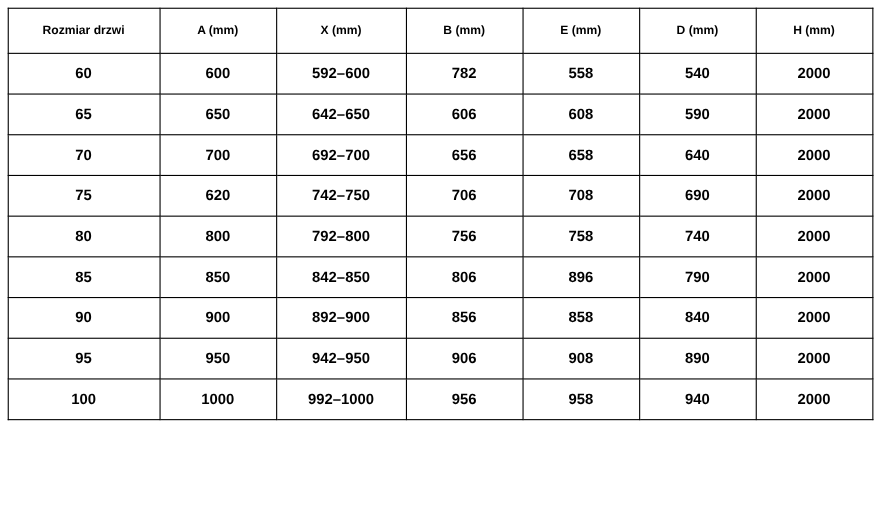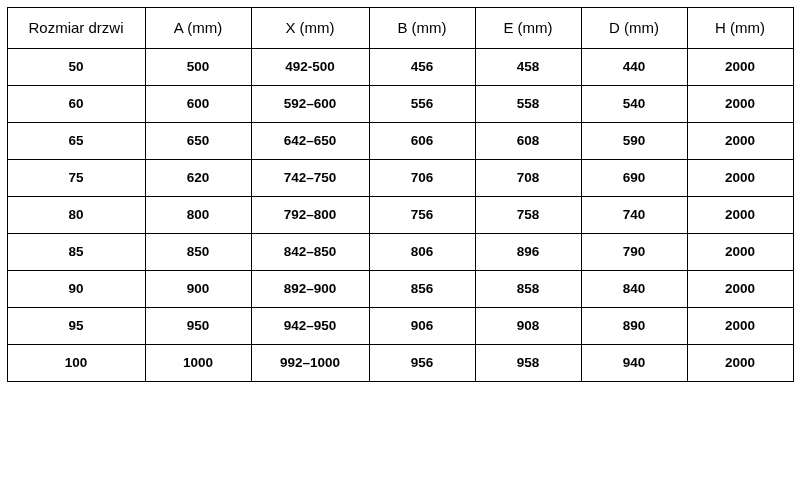--- a/index.html
+++ b/index.html
@@ -33,23 +33,23 @@
   table.spec td {
     border: 1px solid #000000;
     text-align: center;
     vertical-align: middle;
     font-size: 13.5px;
     line-height: 1.1;
     height: 36px;
     padding: 0 2px;
   }
   table.spec th {
-    font-weight: normal;
+    font-weight: bold;
     height: 40px;
-    font-size: 15px;
+    font-size: 11px;
   }
   table.spec td {
     font-weight: bold;
   }
   
   col.c0 { width: 138px; }
   col.c1 { width: 106px; }
   col.c2 { width: 118px; }
   col.c3 { width: 106px; }
   col.c4 { width: 106px; }
@@ -76,44 +76,44 @@
         <th>A (mm)</th>
         <th>X (mm)</th>
         <th>B (mm)</th>
         <th>E (mm)</th>
         <th>D (mm)</th>
         <th>H (mm)</th>
       </tr>
     </thead>
     <tbody>
       <tr>
-        <td>50</td>
-        <td>500</td>
-        <td>492-500</td>
-        <td>456</td>
-        <td>458</td>
-        <td>440</td>
-        <td>2000</td>
-      </tr>
-      <tr>
         <td>60</td>
         <td>600</td>
         <td>592–600</td>
-        <td>556</td>
+        <td>782</td>
         <td>558</td>
         <td>540</td>
         <td>2000</td>
       </tr>
       <tr>
         <td>65</td>
         <td>650</td>
         <td>642–650</td>
         <td>606</td>
         <td>608</td>
         <td>590</td>
+        <td>2000</td>
+      </tr>
+      <tr>
+        <td>70</td>
+        <td>700</td>
+        <td>692–700</td>
+        <td>656</td>
+        <td>658</td>
+        <td>640</td>
         <td>2000</td>
       </tr>
       <tr>
         <td>75</td>
         <td>620</td>
         <td>742–750</td>
         <td>706</td>
         <td>708</td>
         <td>690</td>
         <td>2000</td>

